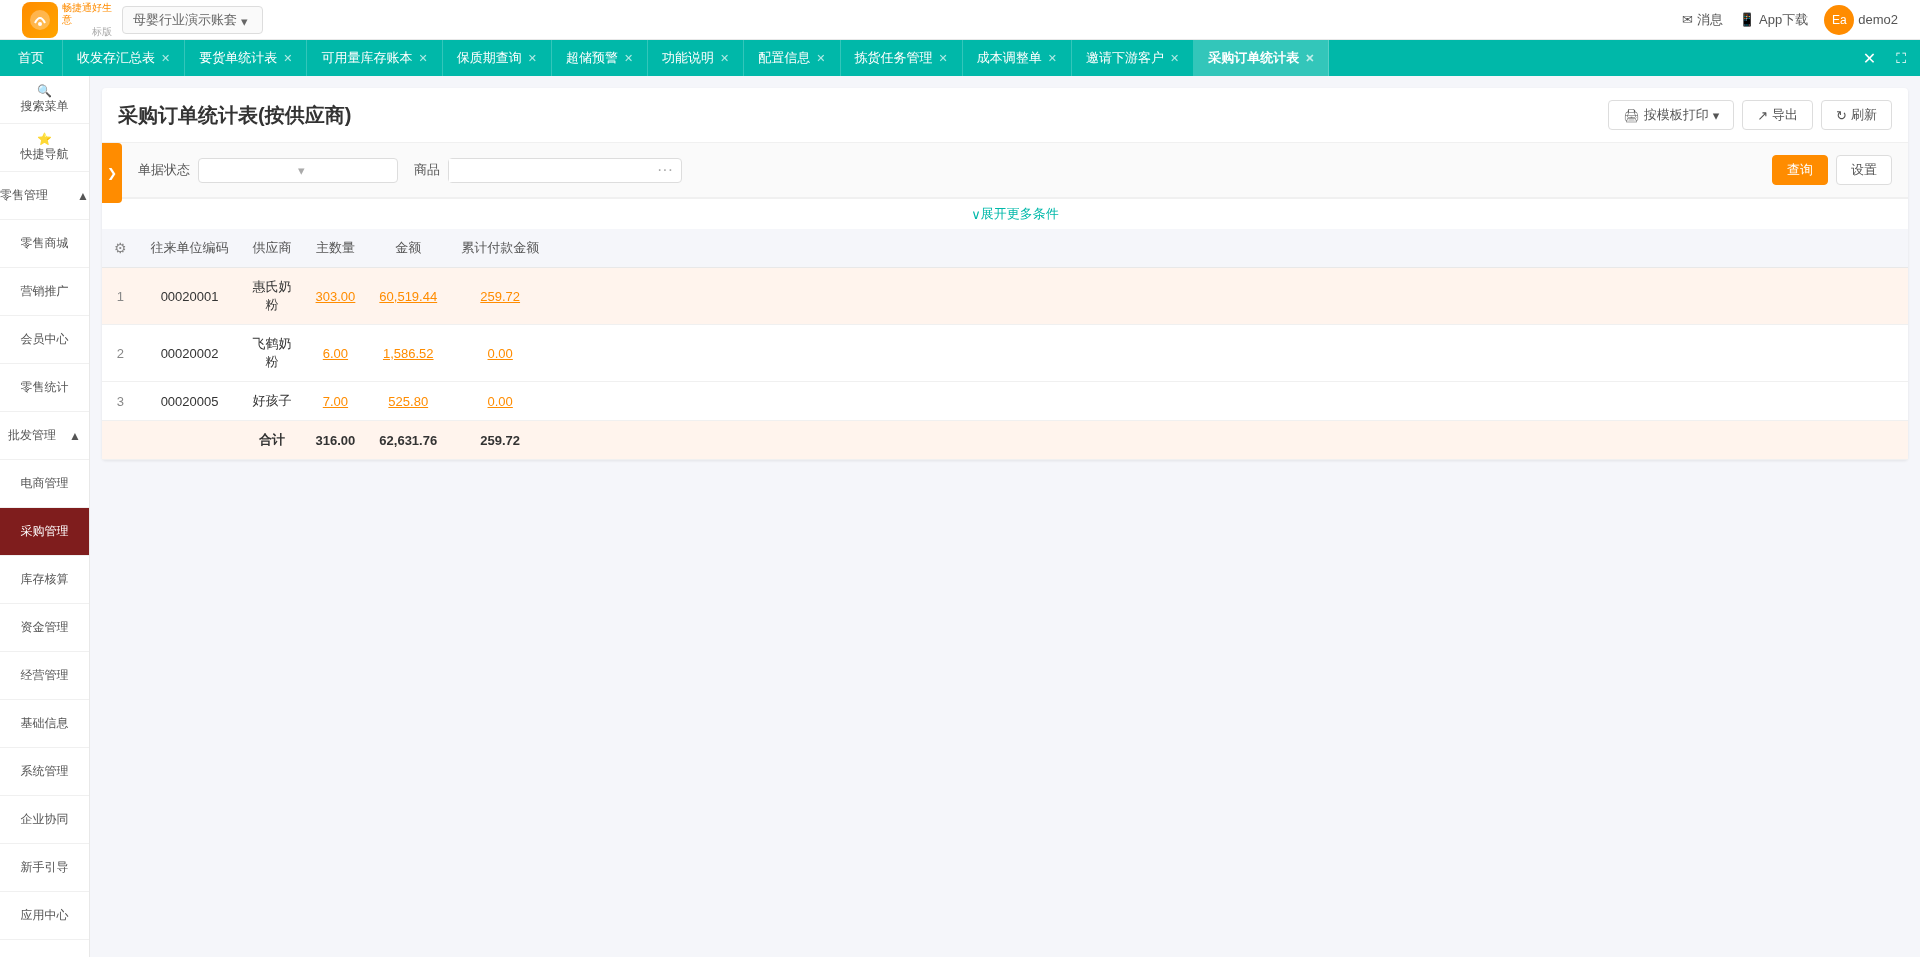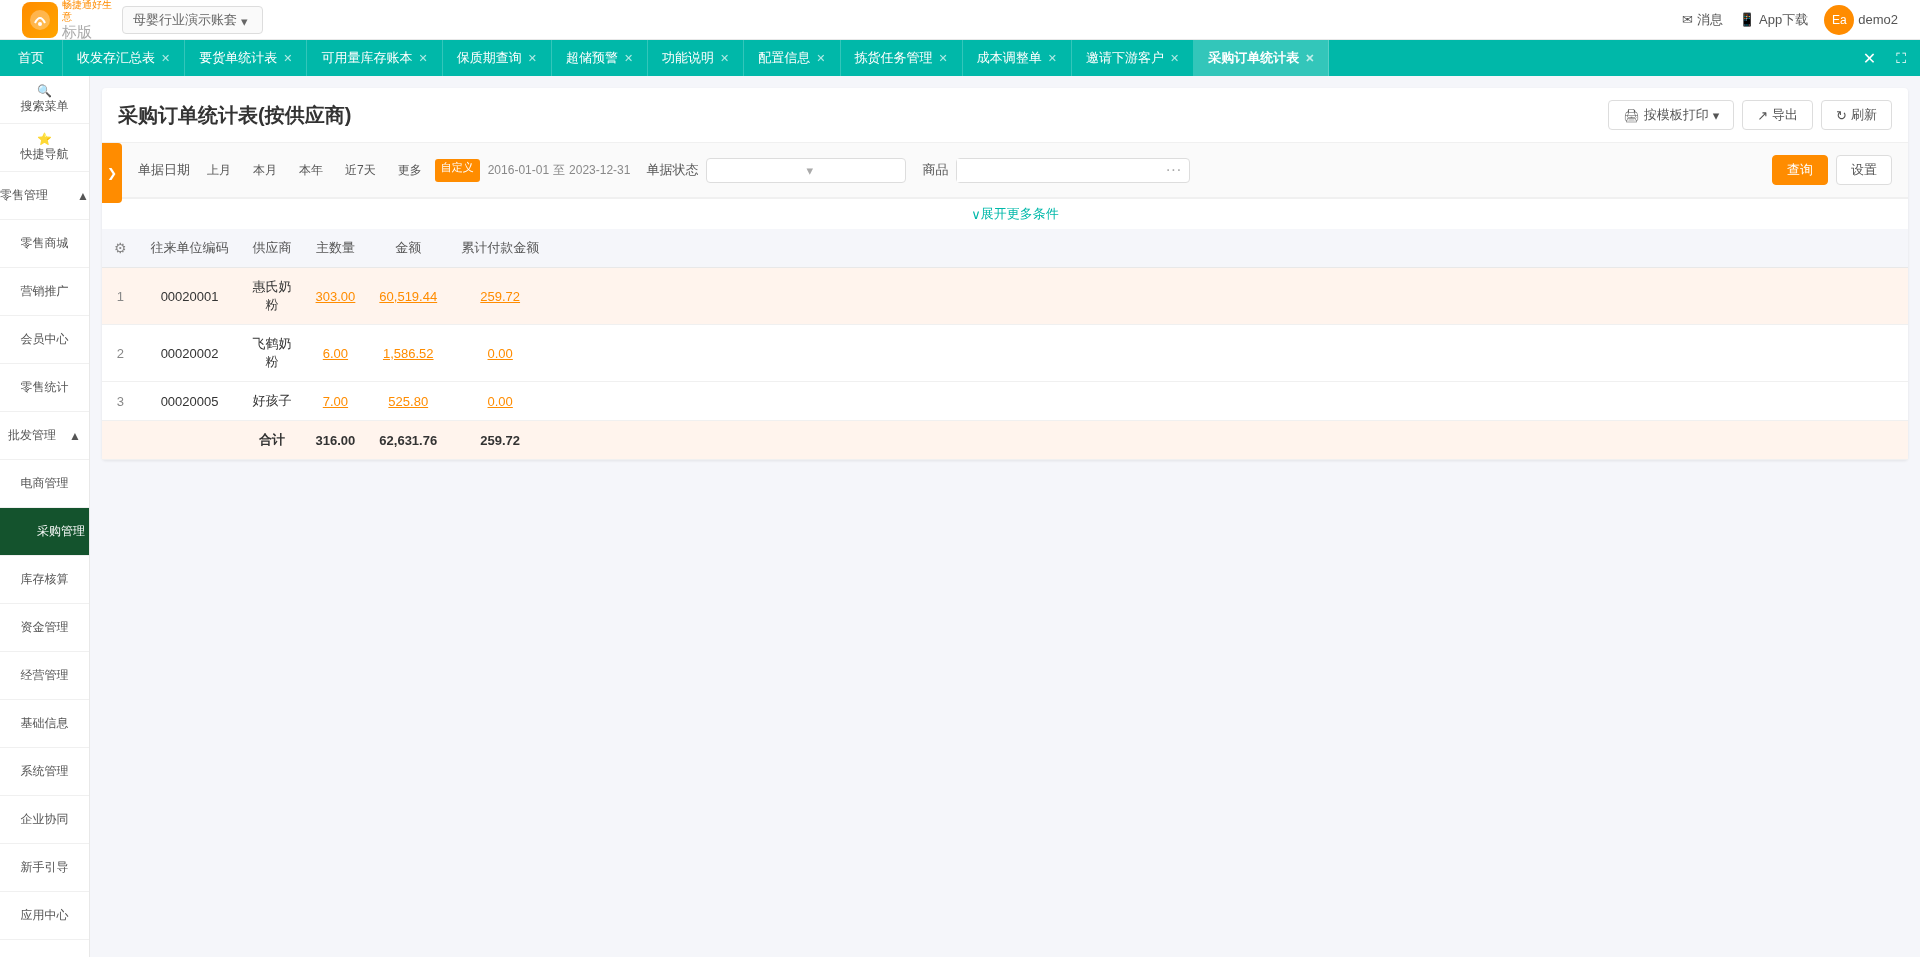--- a/index.html
+++ b/index.html
@@ -22,21 +22,21 @@
     .nav-tab.active { background: rgba(255,255,255,0.2); font-weight: bold; }
     .nav-tab .close-btn { margin-left: 6px; font-size: 11px; opacity: 0.7; }
     .nav-tab.home { padding: 0 18px; }
     .nav-tabs-end { margin-left: auto; display: flex; align-items: center; padding-right: 8px; gap: 8px; }
     .nav-tabs-end button { background: transparent; border: none; color: white; font-size: 16px; cursor: pointer; padding: 2px 6px; }
 
     
     .main-layout { display: flex; height: calc(957px - 40px - 36px); }
     .sidebar { width: 90px; background: #fff; border-right: 1px solid #e8e8e8; display: flex; flex-direction: column; overflow-y: auto; flex-shrink: 0; }
     .sidebar-item { display: flex; flex-direction: column; align-items: center; justify-content: center; padding: 12px 4px; cursor: pointer; color: #555; font-size: 12px; border-bottom: 1px solid #f0f0f0; min-height: 48px; text-align: center; }
-    .sidebar-item.active { background: #14532d; color: white; align-items: flex-end; }
+    .sidebar-item.active { background: #7f1d1d; color: white; }
 
     
     .content-area { flex: 1; background: #f5f6fa; overflow-y: auto; }
     .page-container { margin: 12px; background: white; border-radius: 4px; box-shadow: 0 1px 3px rgba(0,0,0,0.08); }
     .page-header { display: flex; align-items: center; justify-content: space-between; padding: 12px 16px; border-bottom: 1px solid #f0f0f0; }
     .page-title { font-size: 20px; font-weight: bold; color: #333; }
     .page-actions { display: flex; align-items: center; gap: 8px; }
     .btn { padding: 5px 14px; border-radius: 4px; cursor: pointer; font-size: 13px; border: 1px solid #ddd; background: white; color: #555; display: flex; align-items: center; gap: 4px; }
     .btn-primary { background: #ff8c00; color: white; border-color: #ff8c00; }
     .btn-outline { border: 1px solid #ddd; }
@@ -84,21 +84,21 @@
   <div class="logo-area">
     <div class="logo-icon">
       <svg width="22" height="22" viewBox="0 0 22 22" fill="none">
         <circle cx="11" cy="11" r="10" fill="white" opacity="0.3"></circle>
         <path d="M6 14 Q11 4 16 14" stroke="white" stroke-width="2" fill="none"></path>
         <circle cx="11" cy="15" r="2" fill="white"></circle>
       </svg>
     </div>
     <div class="logo-text">
       <div>畅捷通好生意</div>
-      <div style="font-size:15px;color:#aaa;">标版</div>
+      <div style="font-size:10px;color:#aaa;text-align:right;">标版</div>
     </div>
   </div>
 
   <div class="workspace-selector">
     <span>母婴行业演示账套</span>
     <span>▾</span>
   </div>
 
   <div class="top-right">
     <div class="top-right-item">
@@ -262,36 +262,20 @@
       </div>
 
       <div style="display:flex;align-items:stretch;">
         <div class="filter-toggle-btn">
           <span>❯</span>
         </div>
         <div style="flex:1;">
           <div class="filter-area">
             <div class="filter-row">
 
-              <div class="filter-group">
-                <span class="filter-label">单据日期</span>
-                <div class="date-shortcuts">
-                  <span class="date-shortcut">上月</span>
-                  <span class="date-shortcut">本月</span>
-                  <span class="date-shortcut">本年</span>
-                  <span class="date-shortcut">近7天</span>
-                  <span class="date-shortcut">更多</span>
-                  <span class="custom-tag">自定义</span>
-                </div>
-                <div class="date-range">
-                  <span>2016-01-01</span>
-                  <span> 至 </span>
-                  <span>2023-12-31</span>
-                </div>
-              </div>
 
               <div class="filter-group">
                 <span class="filter-label">单据状态</span>
                 <div class="filter-select">
                   <span></span>
                   <span>▾</span>
                 </div>
               </div>
 
               <div class="filter-group">

